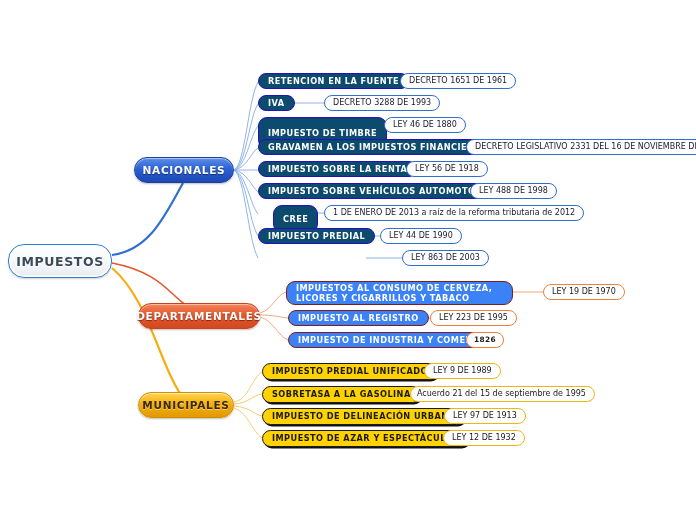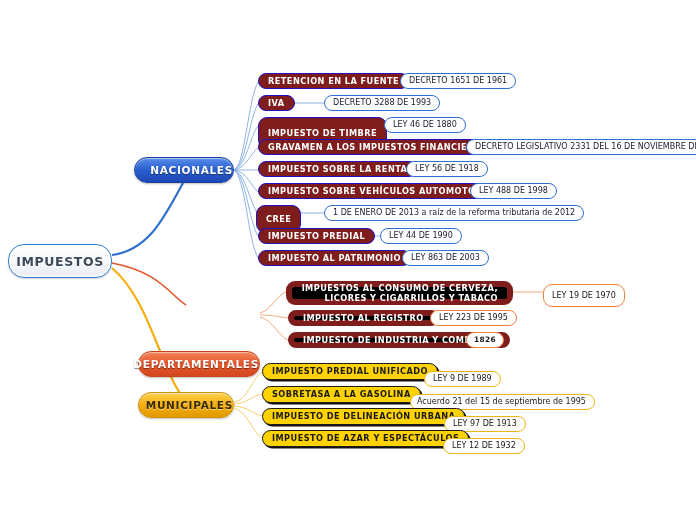--- a/index.html
+++ b/index.html
@@ -23,62 +23,61 @@
     border:1.6px solid #2f7fd0;
     box-shadow:inset 0 0 0 1.6px #ffffff, 0 1px 2px rgba(0,0,0,.18);
     justify-content:center;
   }
   .root span{
     font-size:12.5px;font-weight:bold;color:#3b4a5a;letter-spacing:.6px;
     text-shadow:0 1px 0 #ffffff;
   }
 
   
-  .branch{justify-content:flex-end;border-radius:15px;}
+  .branch{justify-content:center;border-radius:15px;}
   .branch span{font-size:10.5px;font-weight:bold;color:#ffffff;letter-spacing:.7px;
     text-shadow:0 1px 1px rgba(0,0,0,.45);}
   .branch.blue{
     left:134px;top:157px;width:100px;height:26px;
     background:linear-gradient(180deg,#5b8fe8 0%,#2a5fd0 48%,#1d48b4 100%);
     border:1.3px solid #1b3fa4;
     box-shadow:inset 0 1px 1px rgba(255,255,255,.55),0 1px 2px rgba(0,0,0,.25);
   }
   .branch.orange{
     left:138px;top:303px;width:122px;height:26px;
     background:linear-gradient(180deg,#f4845a 0%,#e4572c 48%,#d2481f 100%);
     border:1.3px solid #c7431c;
     box-shadow:inset 0 1px 1px rgba(255,255,255,.5),0 1px 2px rgba(0,0,0,.25);
-    margin-top:48px;
   }
   .branch.gold{
     left:138px;top:392px;width:96px;height:26px;
     background:linear-gradient(180deg,#ffd24d 0%,#f5ae10 48%,#e09a00 100%);
     border:1.3px solid #d08f00;
     box-shadow:inset 0 1px 1px rgba(255,255,255,.6),0 1px 2px rgba(0,0,0,.25);
   }
   .branch.gold span{color:#3a2a00;text-shadow:0 1px 0 rgba(255,255,255,.45);}
 
   
   .leaf{border-radius:9px;padding:0 9px;}
   .leaf span{font-size:8.2px;font-weight:bold;letter-spacing:.45px;line-height:1.28;}
-  .leaf.blue{background:#7f1d1d;border:1px solid #2110c6;}
+  .leaf.blue{background:#0c4a6e;border:1px solid #2110c6;}
   .leaf.blue span{color:#ffffff;}
-  .leaf.orange{background:#000000;border:6px solid #7f1d1d;text-align:right;}
+  .leaf.orange{background:#3b82f6;border:1px solid #7f1d1d;}
   .leaf.orange span{color:#ffffff;}
   .leaf.gold{background:#ffd200;border:1.4px solid #1b1b1b;box-shadow:1.5px 1.5px 0 #111111;}
   .leaf.gold span{color:#1a1a1a;}
 
   
   .val{border-radius:9px;padding:0 8px;background:#ffffff;justify-content:center;}
   .val span{font-size:8px;line-height:1.25;white-space:nowrap;}
   .val.blue{border:1.3px solid #2f6fd0;}
   .val.blue span{color:#1a1a2e;}
   .val.orange{border:1.3px solid #ef7f3c;}
   .val.orange span{color:#1a1a1a;}
-  .val.gold{border:1.3px solid #f0b515;margin-top:8px;}
+  .val.gold{border:1.3px solid #f0b515;}
   .val.gold span{color:#1a1a1a;}
   .val.tiny span{font-size:7.4px;font-weight:bold;letter-spacing:.4px;}
 </style>
 </head>
 <body>
 
 <div id="map">
 
   <svg class="links" viewBox="0 0 696 520">
 
@@ -178,49 +177,46 @@
     <span>LEY 56 DE 1918</span>
   </div>
 
   <div class="node leaf blue" style="left:258px;top:183px;height:16px;">
     <span>IMPUESTO SOBRE VEHÍCULOS AUTOMOTORES</span>
   </div>
   <div class="node val blue" style="left:470px;top:183px;height:16px;">
     <span>LEY 488 DE 1998</span>
   </div>
 
-  <div class="node leaf blue" style="left:256px;top:205px;height:28px;">
+  <div class="node leaf blue" style="left:273px;top:205px;height:28px;">
     <span>CREE</span>
   </div>
   <div class="node val blue" style="left:324px;top:205px;height:16px;">
     <span>1 DE ENERO DE 2013 a raíz de la reforma tributaria de 2012</span>
   </div>
 
   <div class="node leaf blue" style="left:258px;top:228px;height:16px;justify-content:center;">
     <span>IMPUESTO PREDIAL</span>
   </div>
   <div class="node val blue" style="left:380px;top:228px;height:16px;">
     <span>LEY 44 DE 1990</span>
   </div>
 
-  <div class="node leaf blue" style="left:258px;top:250px;height:16px;">
-    <span>IMPUESTO AL PATRIMONIO</span>
-  </div>
   <div class="node val blue" style="left:402px;top:250px;height:16px;">
     <span>LEY 863 DE 2003</span>
   </div>
 
   <div class="node branch orange">
     <span>DEPARTAMENTALES</span>
   </div>
 
   <div class="node leaf orange" style="left:286px;top:281px;width:227px;height:24px;align-items:center;">
     <span>IMPUESTOS AL CONSUMO DE CERVEZA, LICORES Y CIGARRILLOS Y TABACO</span>
   </div>
-  <div class="node val orange" style="left:543px;top:284px;height:23px;">
+  <div class="node val orange" style="left:543px;top:284px;height:16px;">
     <span>LEY 19 DE 1970</span>
   </div>
 
   <div class="node leaf orange" style="left:288px;top:310px;height:16px;">
     <span>IMPUESTO AL REGISTRO</span>
   </div>
   <div class="node val orange" style="left:430px;top:310px;height:16px;">
     <span>LEY 223 DE 1995</span>
   </div>
 

